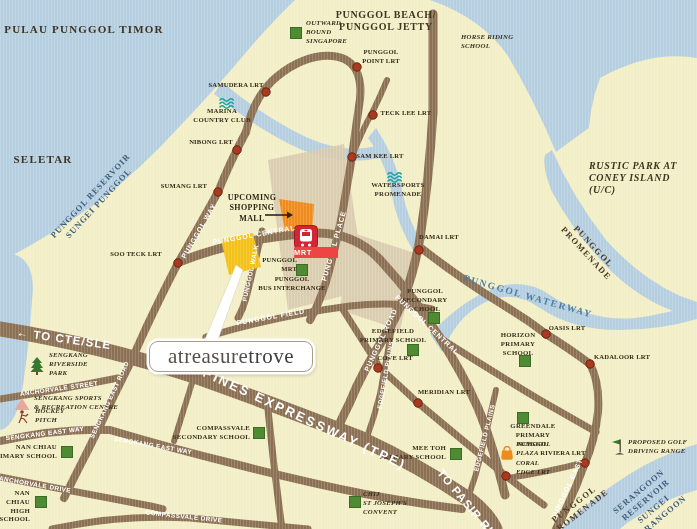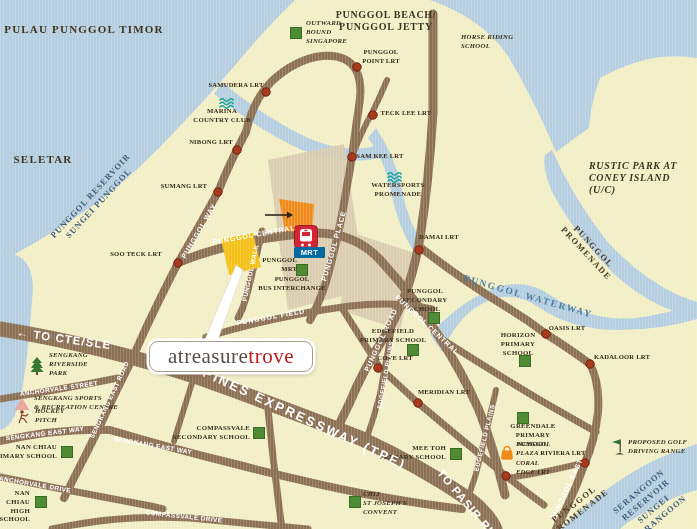--- a/index.html
+++ b/index.html
@@ -24,24 +24,24 @@
   .road-lg{font:700 13px/1.1 "Liberation Sans",sans-serif;letter-spacing:2.4px;color:#fff;}
   .water{font:700 8.5px/1.35 "Liberation Serif",serif;letter-spacing:1px;color:#3f5d7c;}
   .water-way{font:700 9.5px/1.2 "Liberation Serif",serif;letter-spacing:1.8px;color:#4d7d9e;}
   .promenade{font:700 8.5px/1.2 "Liberation Serif",serif;letter-spacing:1.5px;color:#4a3a26;}
   #logo{position:absolute;left:149px;top:341px;width:162px;height:29px;z-index:7;
         background:#fff;border:1px solid #a89d89;border-radius:9px;
         box-shadow:0 0 0 2.5px #ffffff,1px 2px 4px rgba(60,50,30,.45);
         display:flex;align-items:center;justify-content:center;
         font:400 21px/1 "Liberation Serif",serif;letter-spacing:.5px;}
   #logo .p1{color:#57504a;}
-  #logo .p2{color:#b91c1c;}
-  .mrt-badge{position:absolute;left:294px;top:247px;width:31px;height:11px;z-index:6;
-        background:#0369a1;color:#fff;font:700 7.5px/11px "Liberation Sans",sans-serif;
-        text-align:center;letter-spacing:.5px;border-radius:1px;}
+  #logo .p2{color:#404040;}
+  .mrt-badge{position:absolute;left:294px;top:247px;width:44px;height:11px;z-index:6;
+        background:#ef4444;color:#fff;font:700 7.5px/11px "Liberation Sans",sans-serif;
+        text-align:left;letter-spacing:.5px;border-radius:1px;}
 </style>
 </head>
 <body>
 
 <div id="map">
   <svg id="base" width="697" height="529" viewBox="0 0 697 529">
 
     <rect x="0" y="0" width="697" height="529" fill="#f2eec6"></rect>
 
     <g>
@@ -229,20 +229,23 @@
       <div class="lbl lrt" style="left: 380px; top: 156px; transform: translate(-50%, -50%) rotate(0deg);">SAM KEE LRT</div>
       <div class="lbl place-lg" style="left: 43px; top: 160px; transform: translate(-50%, -50%) rotate(0deg);">SELETAR</div>
       <div class="lbl place-md al-left" style="left: 589px; top: 178px; transform: translate(0px, -50%) rotate(0deg);">RUSTIC PARK AT
 CONEY ISLAND
 (U/C)</div>
       <div class="lbl water" style="left: 95px; top: 200px; transform: translate(-50%, -50%) rotate(-47deg);">PUNGGOL RESERVOIR
 SUNGEI PUNGGOL</div>
       <div class="lbl lrt al-right" style="left: 207px; top: 186px; transform: translate(-100%, -50%) rotate(0deg);">SUMANG LRT</div>
       <div class="lbl poi" style="left: 398px; top: 190px; transform: translate(-50%, -50%) rotate(0deg);">WATERSPORTS
 PROMENADE</div>
+      <div class="lbl poi-lg" style="left: 252px; top: 209px; transform: translate(-50%, -50%) rotate(0deg);">UPCOMING
+SHOPPING
+MALL</div>
       <div class="lbl road" style="left: 199px; top: 231px; transform: translate(-50%, -50%) rotate(-60deg);">PUNGGOL WAY</div>
       <div class="lbl road" style="left: 254px; top: 235px; transform: translate(-50%, -50%) rotate(-10deg);">PUNGGOL CENTRAL</div>
       <div class="lbl lrt" style="left: 136px; top: 254px; transform: translate(-50%, -50%) rotate(0deg);">SOO TECK LRT</div>
       <div class="lbl road" style="left: 334px; top: 246px; transform: translate(-50%, -50%) rotate(-74deg);">PUNGGOL PLACE</div>
       <div class="lbl lrt" style="left: 439px; top: 237px; transform: translate(-50%, -50%) rotate(0deg);">DAMAI LRT</div>
       <div class="lbl promenade" style="left: 590px; top: 250px; transform: translate(-50%, -50%) rotate(47deg);">PUNGGOL PROMENADE</div>
       <div class="lbl water-way" style="left: 528px; top: 297px; transform: translate(-50%, -50%) rotate(16deg);">PUNGGOL WATERWAY</div>
       <div class="lbl lrt al-right" style="left: 297px; top: 265px; transform: translate(-100%, -50%) rotate(0deg);">PUNGGOL
 MRT</div>
       <div class="lbl lrt" style="left: 292px; top: 284px; transform: translate(-50%, -50%) rotate(0deg);">PUNGGOL

